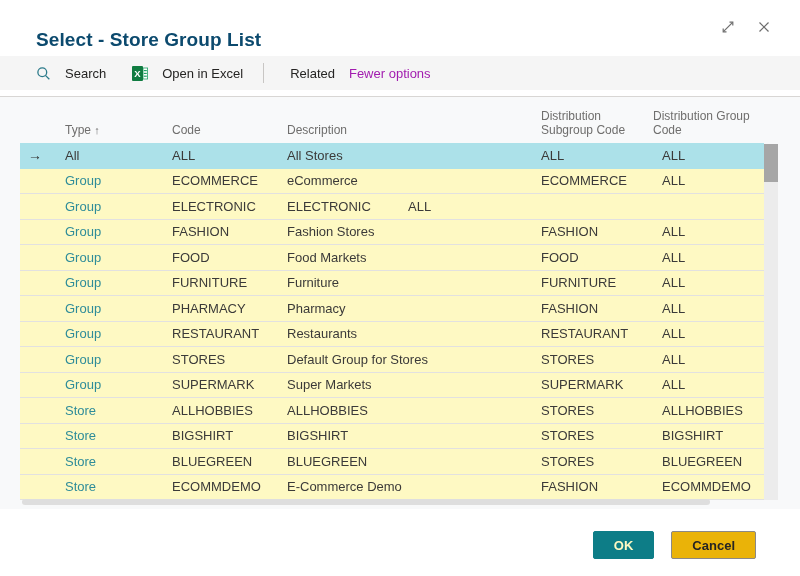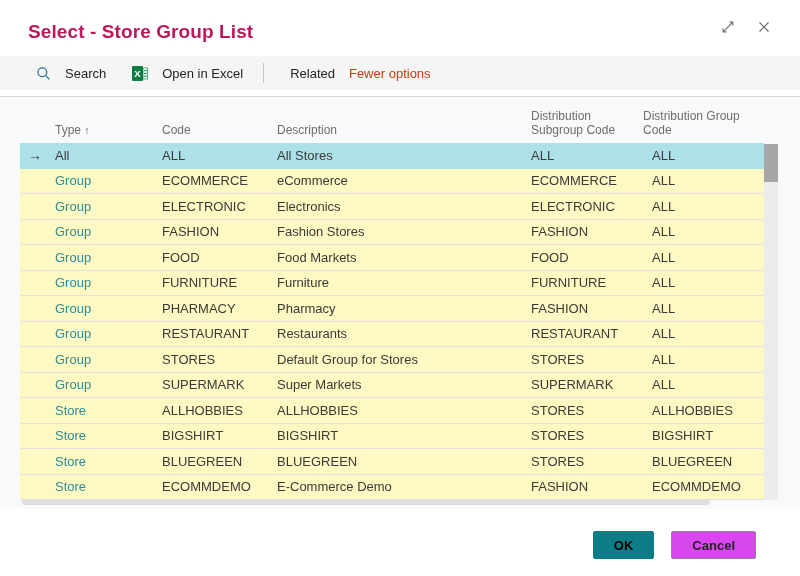--- a/index.html
+++ b/index.html
@@ -6,58 +6,58 @@
   html,body { margin:0; padding:0; }
   body {
     width:800px; height:576px; background:#ffffff; overflow:hidden;
     font-family:"Liberation Sans", sans-serif; color:#252423;
     position:relative;
   }
 
   
   .titlebar { position:relative; height:56px; padding:16px 24px 0; }
   .titlebar h1 {
-    margin:4px; font-size:19px; line-height:24px; font-weight:700;
-    color:#be185d; letter-spacing:.1px;
+    margin:12px; font-size:19px; line-height:24px; font-weight:700;
+    color:#0c4a6e; letter-spacing:.1px;
   }
   .win-icons { position:absolute; top:17px; right:26px; display:flex; gap:16px; }
   .win-icons button {
     background:none; border:none; padding:2px; cursor:pointer; line-height:0;
   }
 
   
   .toolbar {
     height:34px; background:#f5f5f5; display:flex; align-items:center;
     padding-left:30px; font-size:13px;
   }
   .tb-btn {
     background:none; border:none; font:inherit; color:#252423; cursor:pointer;
     display:flex; align-items:center; gap:14px; padding:4px 6px;
   }
   .tb-btn .ic { line-height:0; }
   .tb-sep { width:1px; height:20px; background:#c8c6c4; margin:0 20px 0 14px; }
   .tb-btn.related { margin-right:2px; }
-  .tb-btn.fewer { color:#c2410c;align-items:flex-end; }
+  .tb-btn.fewer { color:#a21caf;align-items:flex-end; }
 
   
   .grid-region {
     position:relative; height:413px; margin-top:6px;
     background:#f8f9fa; border-top:1px solid #d8d6d4; padding-left:20px;
   }
   .grid { width:744px; }
   .grid-head { display:flex; align-items:flex-end; height:46px; padding-bottom:6px; }
   .hcell {
     font-size:12px; line-height:14px; color:#6f6e6d; text-align:left;
     background:none; border:none; font-family:inherit; padding:0 10px 0 0;
     cursor:pointer;
   }
   .sort-arrow { font-size:11px; color:#6f6e6d; }
 
   .c-arrow  { width:35px;  flex:none; }
-  .c-type   { width:107px; flex:none; }
+  .c-type   { width:107px; flex:none;margin-left:10px; }
   .c-code   { width:115px; flex:none; }
   .c-desc   { width:254px; flex:none; }
   .c-dgroup { width:121px; flex:none; }
   .c-dsub   { width:112px; flex:none; }
 
   .row {
     display:flex; align-items:center; height:25.5px;
     background:#fef9c3; border-bottom:1px solid #e2e1e0; cursor:pointer;
   }
   .row.selected { background:var(--selection,#ace1e9); border-bottom-color:var(--selection,#ace1e9); }
@@ -79,22 +79,22 @@
   }
   .h-thumb { width:688px; height:6px; margin-left:2px; background:#dedede; border-radius:3px; }
 
   
   .footer { position:absolute; left:0; right:0; bottom:0; height:67px; background:#fff; }
   .footer .btns { position:absolute; top:22px; right:44px; display:flex; gap:17px; }
   .btn {
     height:28px; font-family:inherit; font-size:13px; font-weight:700;
     border-radius:2px; cursor:pointer; padding:0 20px;
   }
-  .btn.primary { background:var(--accent,#0d7d87); border:1px solid var(--accent,#0d7d87); color:#000000; }
-  .btn.secondary { background:#d946ef; border:1px solid #8a8886; color:#252423; }
+  .btn.primary { background:var(--accent,#0d7d87); border:1px solid var(--accent,#0d7d87); color:#fef9c3; }
+  .btn.secondary { background:#eab308; border:1px solid #8a8886; color:#252423; }
 </style>
 </head>
 <body>
 
 <div class="titlebar">
   <h1>Select - Store Group List</h1>
   <div class="win-icons">
     <button title="">
       <span>
         <svg width="16" height="16" viewBox="0 0 16 16" fill="none" stroke="#6d6d6d" stroke-width="1.2">
@@ -174,21 +174,20 @@
     <span class="cell c-type link">Group</span>
     <span class="cell c-code">ECOMMERCE</span>
     <span class="cell c-desc">eCommerce</span>
     <span class="cell c-dgroup">ECOMMERCE</span>
     <span class="cell c-dsub">ALL</span>
   </div>
         <div class="row">
     <span class="cell c-arrow"></span>
     <span class="cell c-type link">Group</span>
     <span class="cell c-code">ELECTRONIC</span>
-    <span class="cell c-desc">Electronics</span>
     <span class="cell c-dgroup">ELECTRONIC</span>
     <span class="cell c-dsub">ALL</span>
   </div>
         <div class="row">
     <span class="cell c-arrow"></span>
     <span class="cell c-type link">Group</span>
     <span class="cell c-code">FASHION</span>
     <span class="cell c-desc">Fashion Stores</span>
     <span class="cell c-dgroup">FASHION</span>
     <span class="cell c-dsub">ALL</span>

